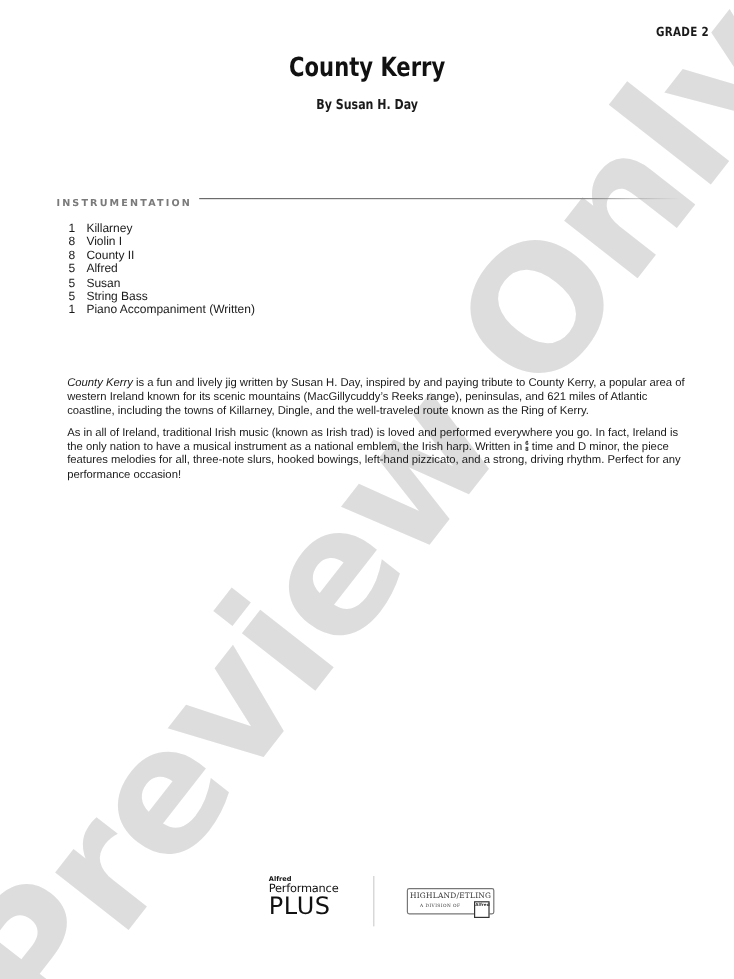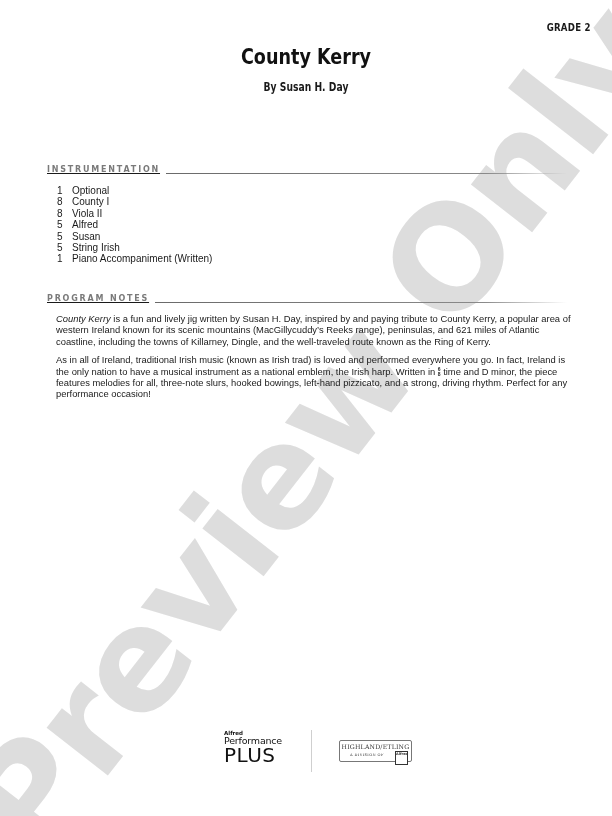--- a/index.html
+++ b/index.html
@@ -17,21 +17,21 @@
       position: absolute; left: 0; width: 612px; top: 44px; text-align: center;
       font-family: "DejaVu Sans", sans-serif; font-weight: bold; font-size: 22px;
       color: #111; transform: scaleX(0.8); transform-origin: center;
     }
     .byline {
       position: absolute; left: 0; width: 612px; top: 80px; text-align: center;
       font-family: "DejaVu Sans", sans-serif; font-weight: bold; font-size: 11.5px;
       color: #1a1a1a; transform: scaleX(0.8); transform-origin: center;
     }
     .section-head {
-      position: absolute; left: 47px; display: flex; align-items: flex-end; width: 520px; text-decoration: underline;
+      position: absolute; left: 47px; display: flex; align-items: flex-start; width: 520px;
     }
     .section-head .label {
       font-family: "DejaVu Sans", sans-serif; font-weight: bold; font-size: 8px;
       letter-spacing: 1.8px; color: #7a7a7a; white-space: nowrap;
     }
     .section-head .rule {
       flex: 1; height: 1px; margin-left: 6px;
       background: linear-gradient(to right, #6a6a6a 0%, #8a8a8a 80%, rgba(200,200,200,0) 100%);
     }
     .instr-list { position: absolute; left: 57px; top: 185px; list-style: none; margin: 0; padding: 0; }
@@ -74,52 +74,48 @@
   <div class="byline">By Susan H. Day</div>
 
   <div class="section-head" style="top:165px;">
     <span class="label">INSTRUMENTATION</span>
     <span class="rule"></span>
   </div>
 
   <ul class="instr-list">
     <li>
         <span class="qty">1</span>
-        <span>Optional</span>
+        <span>Killarney</span>
       </li>
     <li>
         <span class="qty">8</span>
-        <span>County I</span>
+        <span>Violin I</span>
       </li>
     <li>
         <span class="qty">8</span>
-        <span>Viola II</span>
+        <span>County II</span>
       </li>
     <li>
         <span class="qty">5</span>
         <span>Alfred</span>
       </li>
     <li>
         <span class="qty">5</span>
         <span>Susan</span>
       </li>
     <li>
         <span class="qty">5</span>
-        <span>String Irish</span>
+        <span>String Bass</span>
       </li>
     <li>
         <span class="qty">1</span>
         <span>Piano Accompaniment (Written)</span>
       </li>
   </ul>
 
-  <div class="section-head" style="top:294px;">
-    <span class="label">PROGRAM NOTES</span>
-    <span class="rule"></span>
-  </div>
 
   <div class="notes">
     <p><i>County Kerry</i><span> is a fun and lively jig written by Susan H. Day, inspired by and paying tribute to County Kerry, a popular area of western Ireland known for its scenic mountains (MacGillycuddy’s Reeks range), peninsulas, and 621 miles of Atlantic coastline, including the towns of Killarney, Dingle, and the well-traveled route known as the Ring of Kerry.</span></p>
     <p><span>As in all of Ireland, traditional Irish music (known as Irish trad) is loved and performed everywhere you go. In fact, Ireland is the only nation to have a musical instrument as a national emblem, the Irish harp. Written in </span><span class="frac"><span>6</span><br><span>8</span></span><span> time and D minor, the piece features melodies for all, three-note slurs, hooked bowings, left-hand pizzicato, and a strong, driving rhythm. Perfect for any performance occasion!</span></p>
   </div>
 
   <div class="footer">
     <div class="pp-logo">
       <div class="alfred">Alfred</div>
       <div class="perf">Performance</div>

